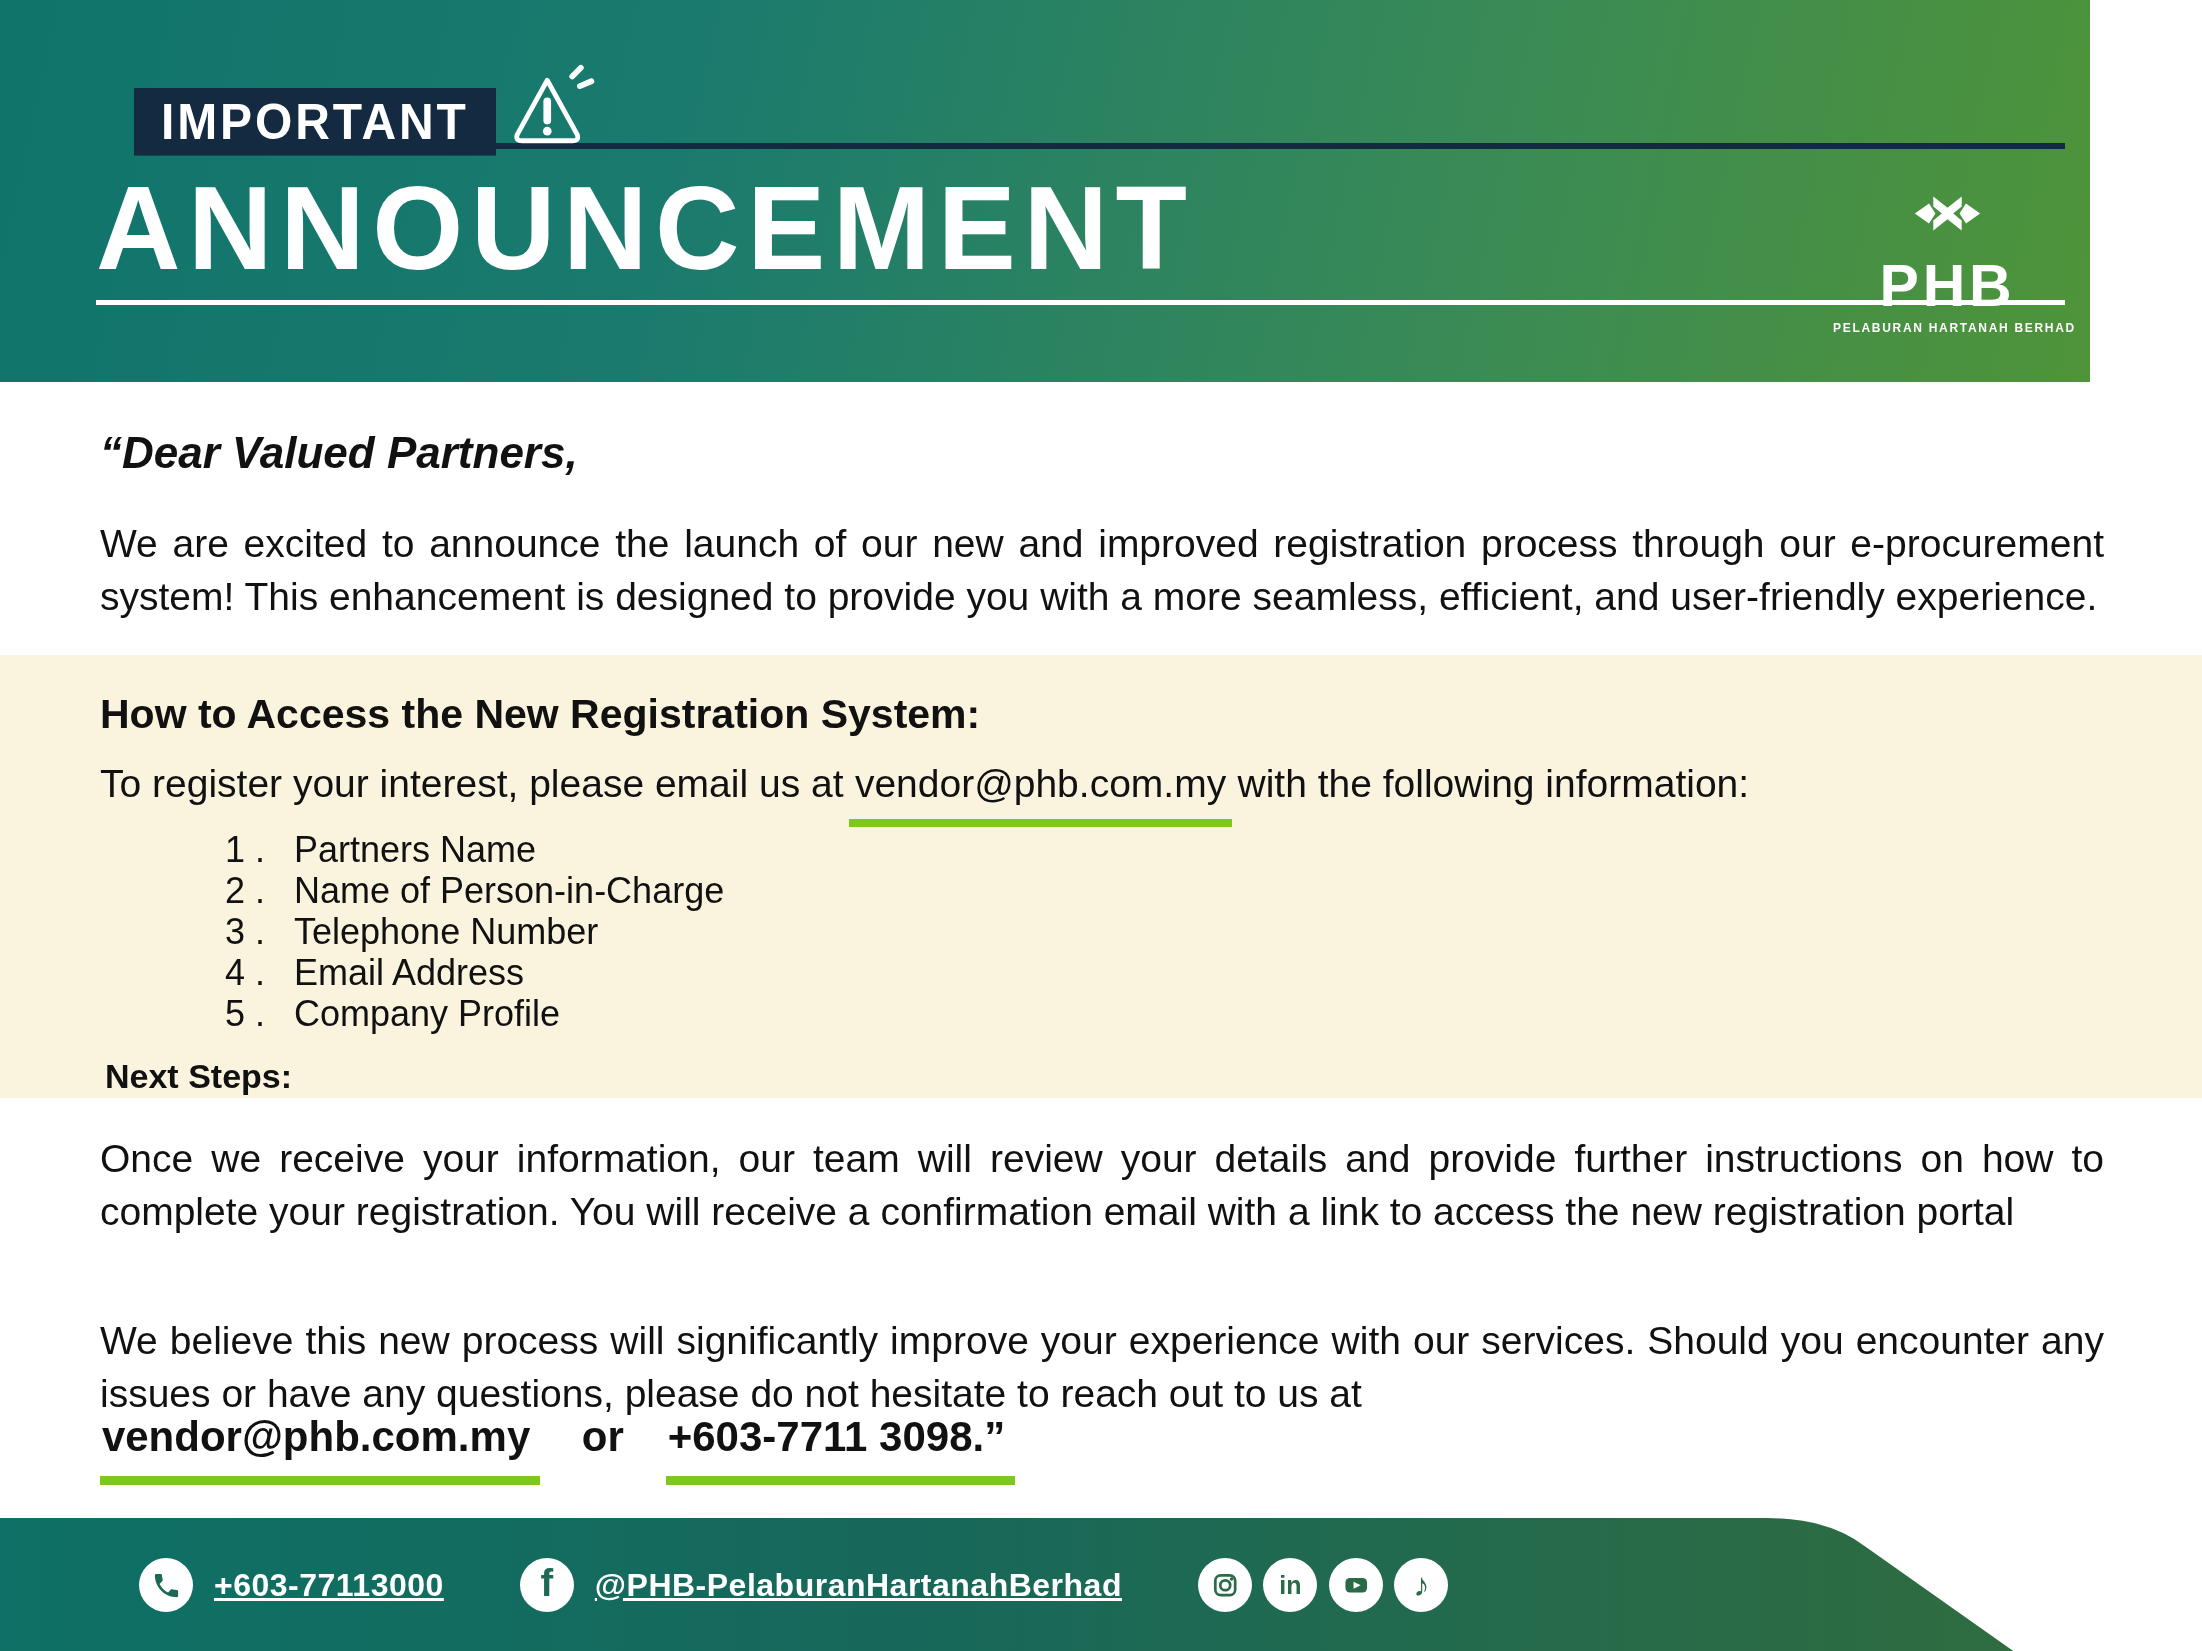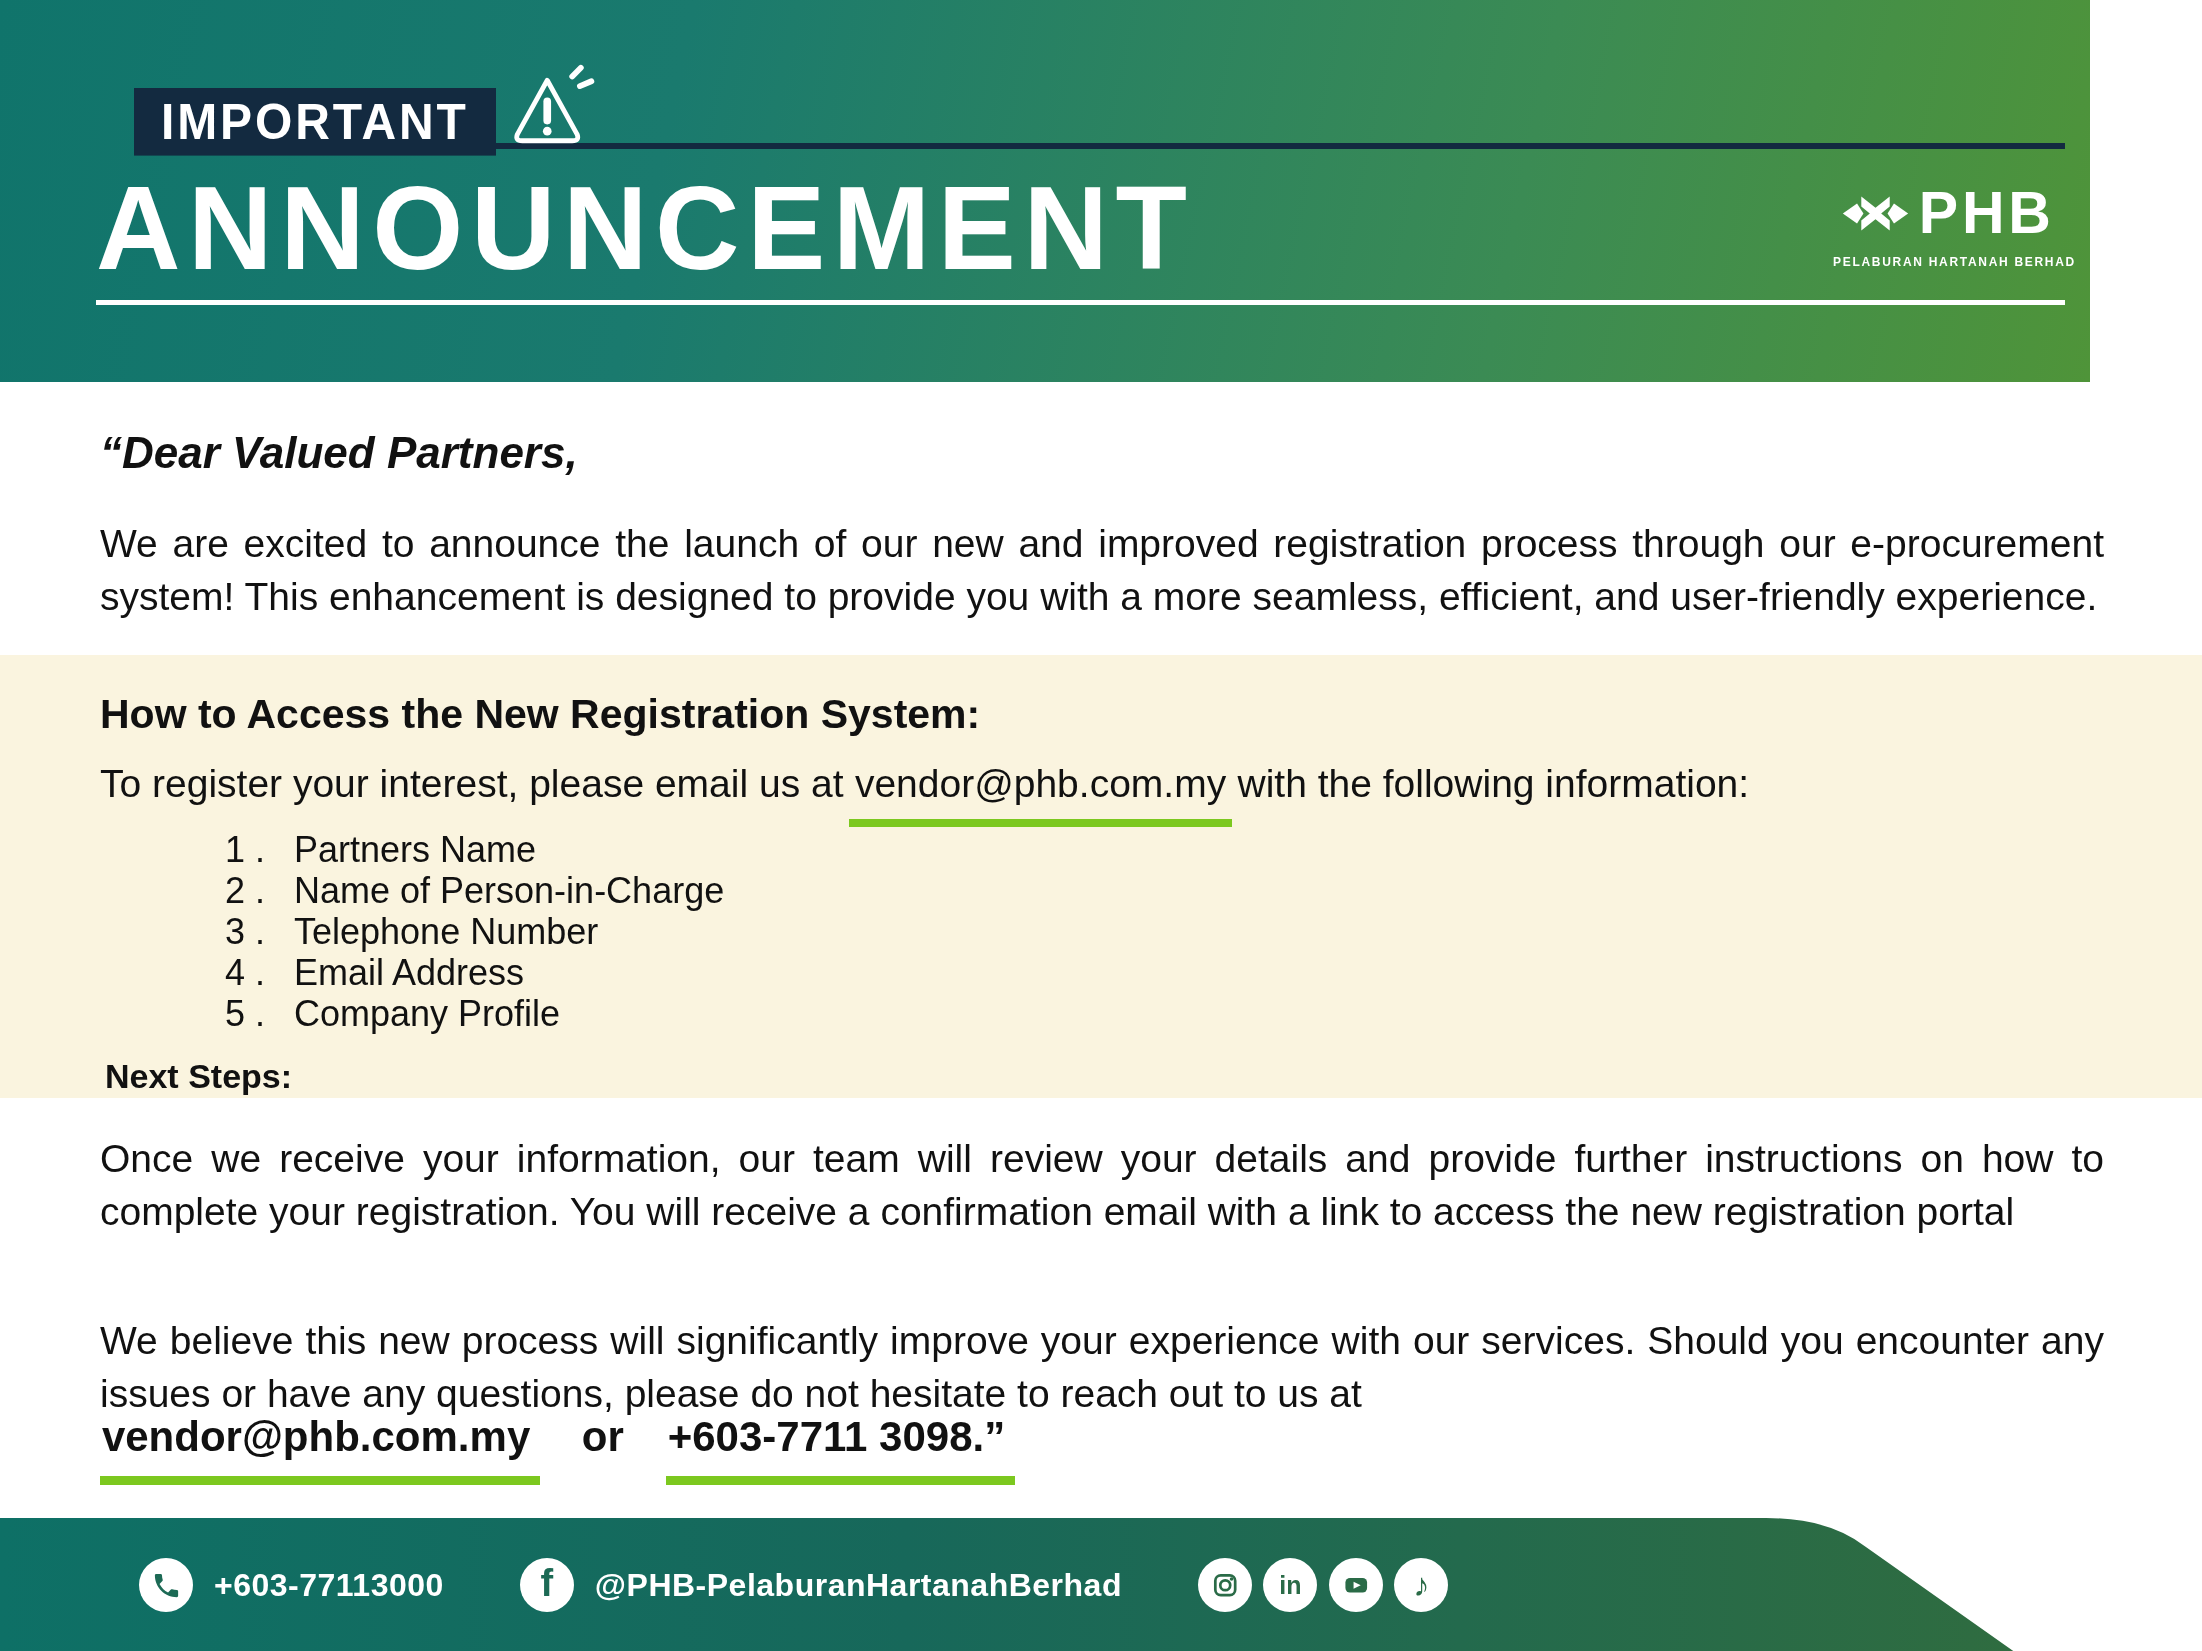--- a/index.html
+++ b/index.html
@@ -18,21 +18,21 @@
   }
   .navy-line { position:absolute; left:134px; top:143px; width:1931px; height:5.7px; background:#132A40; }
   .warn-icon { position:absolute; left:505px; top:63px; width:96px; height:96px; }
   .title {
     position:absolute; left:96px; top:168px; color:#fff; font-weight:bold;
     font-size:117px; line-height:1; letter-spacing:7.6px; white-space:nowrap;
     transform:scaleY(1.02); transform-origin:left top;
   }
   .white-line { position:absolute; left:96px; top:300px; width:1969px; height:4.8px; background:#fff; }
   .logo { position:absolute; left:1833px; top:178px; width:229px; text-align:center; color:#fff; }
-  .logo-row { display:flex; align-items:center; justify-content:center; gap:7.6px; }
+  .logo-row { display:flex; align-items:center; justify-content:center; gap:7.6px;flex-direction:column; }
   .logo-mark { width:71px; height:71px; }
   .logo-text { font-size:59px; font-weight:bold; letter-spacing:3.8px; line-height:1; }
   .logo-sub { font-size:12px; font-weight:bold; letter-spacing:1.7px; margin-top:5.7px; white-space:nowrap; }
 
   
   .salutation { position:absolute; left:100px; top:428px; font-size:44px; font-weight:bold; font-style:italic; }
   .para { position:absolute; left:100px; width:2004px; font-size:39px; line-height:53px; text-align:justify;margin-top:8px; }
   .p-intro { top:509px; }
 
   .cream { position:absolute; left:0; top:655px; width:2202px; height:443px; background:#FAF4DF; }
@@ -53,21 +53,21 @@
   .contact .or { display:inline-block; margin:0 42px; }
 
   
   .footer { position:absolute; left:0; top:1518px; width:2202px; height:134px; }
   .footer svg.shape { position:absolute; left:0; top:0; }
   .footer-row { position:absolute; left:139px; top:0; height:134px; display:flex; align-items:center; }
   .circle {
     width:54px; height:54px; border-radius:50%; background:#fff;
     display:flex; align-items:center; justify-content:center; flex:0 0 auto;
   }
-  .f-label { color:#fff; font-weight:bold; font-size:32px; letter-spacing:0.5px; white-space:nowrap; }
+  .f-label { color:#fff; font-weight:bold; font-size:32px; letter-spacing:0.5px; white-space:nowrap;text-decoration:underline; }
   .ml22 { margin-left:21px; } .ml80 { margin-left:76px; } .ml12 { margin-left:11.5px; } .ml26 { margin-left:25px; }
   .glyph-f { color:#1C6A55; font-weight:bold; font-size:38px; line-height:1; margin-top:-3.8px; }
   .glyph-in { color:#2A6B47; font-weight:bold; font-size:25px; line-height:1; }
   .glyph-note { color:#2A6B47; font-weight:bold; font-size:32.5px; line-height:1; }
 </style>
 </head>
 <body>
 
 <div class="header">
   <div class="navy-line"></div>

